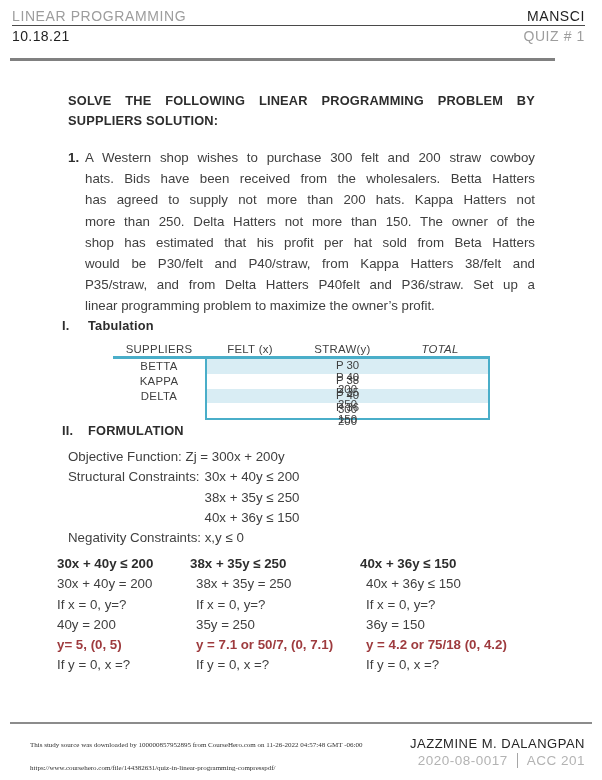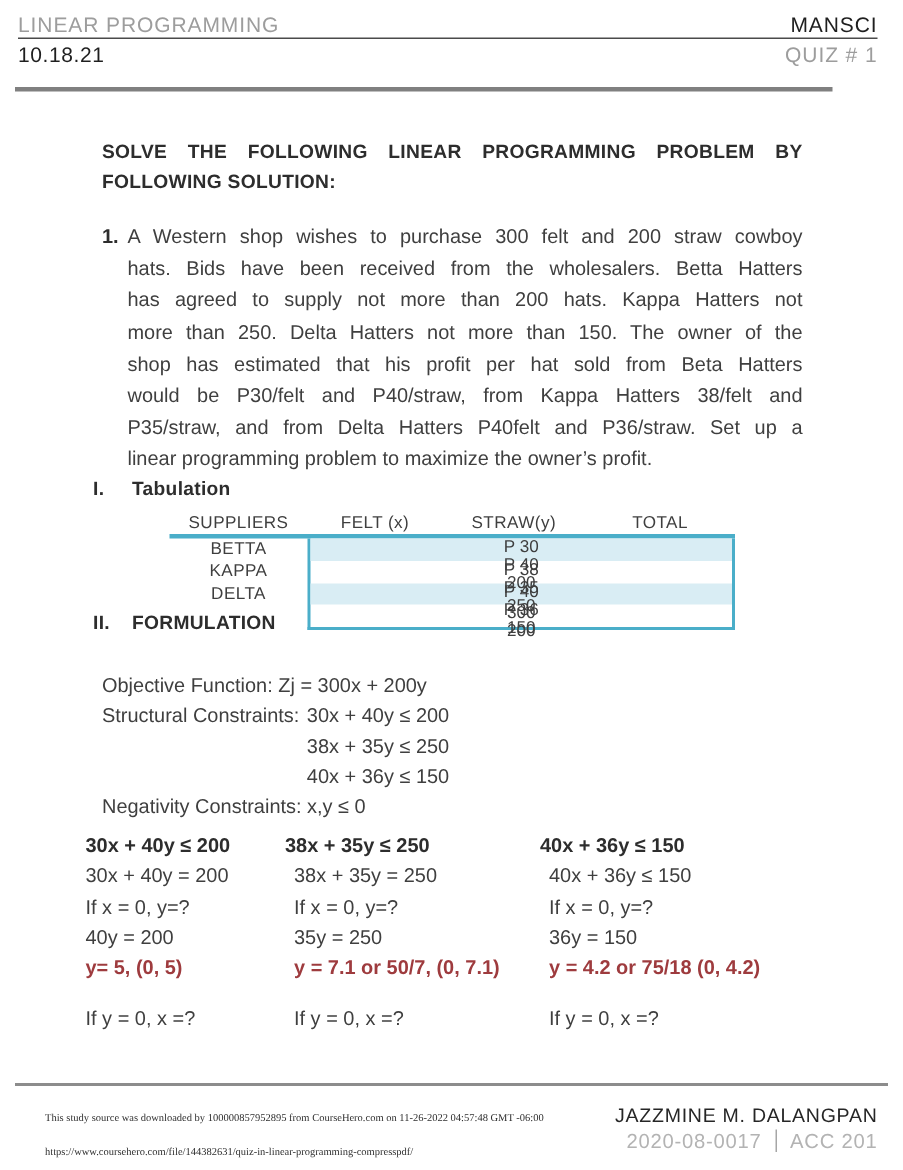--- a/index.html
+++ b/index.html
@@ -23,27 +23,27 @@
   .jline{text-align:justify;text-align-last:justify;white-space:normal;}
   .jlast{text-align-last:left;}
   
   .problem{position:absolute;top:147px;left:68px;width:467px;display:flex;
     font-size:13.3px;line-height:21.2px;}
   .problem-number{width:17px;flex:none;font-weight:bold;color:#2d2d2d;}
   .problem-text{flex:1;}
   
   .section-head{position:absolute;display:flex;font-weight:bold;font-size:12.8px;color:#2d2d2d;letter-spacing:.2px;}
   .sec-tab{top:318px;left:62px;}
-  .sec-form{top:407px;left:62px;align-items:center;}
+  .sec-form{top:423px;left:62px;align-items:center;}
   .roman{width:26px;flex:none;}
   
   .table{position:absolute;top:341px;left:113px;width:377px;font-size:11.4px;color:#3f3f3f;}
   .t-headers{display:flex;height:15px;align-items:center;}
   .hc{text-align:center;letter-spacing:.3px;}
-  .hc1{width:92px;text-align:center;}.hc2{width:90px;}.hc3{width:95px;}.hc4{width:100px;}
+  .hc1{width:92px;text-align:center;}.hc2{width:90px;}.hc3{width:95px;}.hc4{width:100px;font-style:italic;}
   .t-rule{height:3px;background:var(--accent-teal,#4aaec9);}
   .t-body{display:flex;}
   .t-supcol{width:92px;}
   .t-sup-row{height:14.8px;display:flex;align-items:center;justify-content:center;letter-spacing:.3px;}
   .t-box{width:285px;border:2px solid var(--accent-teal,#4aaec9);border-top:none;box-sizing:border-box;}
   .t-row{display:flex;height:14.8px;align-items:center;flex-direction:column;}
   .t-row.shaded{background:var(--row-shade,#d9edf4);}
   .c{text-align:center;}
   .c-felt{width:88px;}.c-straw{width:95px;}.c-total{width:98px;}
   
@@ -52,21 +52,21 @@
   .form-label{margin-right:5px;}
   .form-cline{}
   
   .workings{position:absolute;top:554px;left:57px;display:flex;font-size:13.3px;line-height:20.3px;}
   .work-col1{width:133px;}
   .work-col2{width:170px;}
   .work-col3{width:200px;}
   .work-title{font-weight:bold;color:#2d2d2d;}
   .work-col2 .work-line,.work-col3 .work-line{padding-left:6px;}
   .work-result{color:var(--result-red,#9e3b3e);font-weight:bold;}
-  .work-next{margin-top:14px;}
+  .work-next{}
   
   .footer-rule{position:absolute;top:722px;left:10px;width:582px;height:2px;background:#8c8c8c;}
   .footer-left{position:absolute;left:30px;top:741px;width:380px;
     font-family:"Liberation Serif", serif;font-size:7px;color:#2f2f2f;}
   .footer-url{margin-top:15px;}
   .footer-right{position:absolute;right:17px;top:736px;text-align:right;}
   .student-name{font-size:13px;color:#262626;letter-spacing:.5px;}
   .student-meta{margin-top:2px;display:flex;justify-content:flex-end;align-items:center;
     font-size:13.5px;color:#b3b3b3;letter-spacing:.5px;}
   .meta-divider{width:1px;height:15px;background:#a6a6a6;margin:0 9px;}
@@ -83,21 +83,21 @@
     </div>
     <div class="header-row2">
       <span class="date">10.18.21</span>
       <span class="quiz">QUIZ # 1</span>
     </div>
   </div>
   <div class="top-rule"></div>
 
   <div class="instruction">
       <div class="jline">SOLVE THE FOLLOWING LINEAR PROGRAMMING PROBLEM BY</div>
-      <div class="jline jlast">FOLLOWING SOLUTION:</div>
+      <div class="jline jlast">SUPPLIERS SOLUTION:</div>
     </div>
 
   <div class="problem">
     <div class="problem-number">1.</div>
     <div class="problem-text">
         <div class="jline">A Western shop wishes to purchase 300 felt and 200 straw cowboy</div>
         <div class="jline">hats. Bids have been received from the wholesalers. Betta Hatters</div>
         <div class="jline">has agreed to supply not more than 200 hats. Kappa Hatters not</div>
         <div class="jline">more than 250. Delta Hatters not more than 150. The owner of the</div>
         <div class="jline">shop has estimated that his profit per hat sold from Beta Hatters</div>

